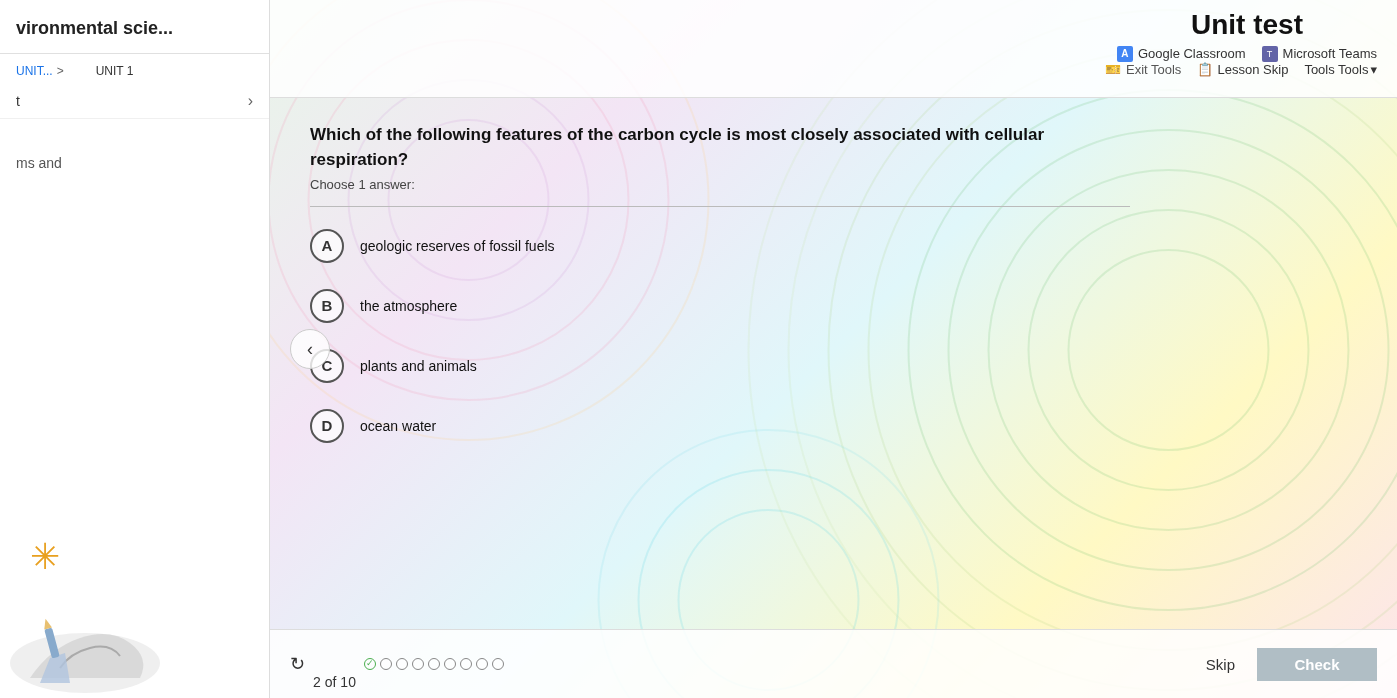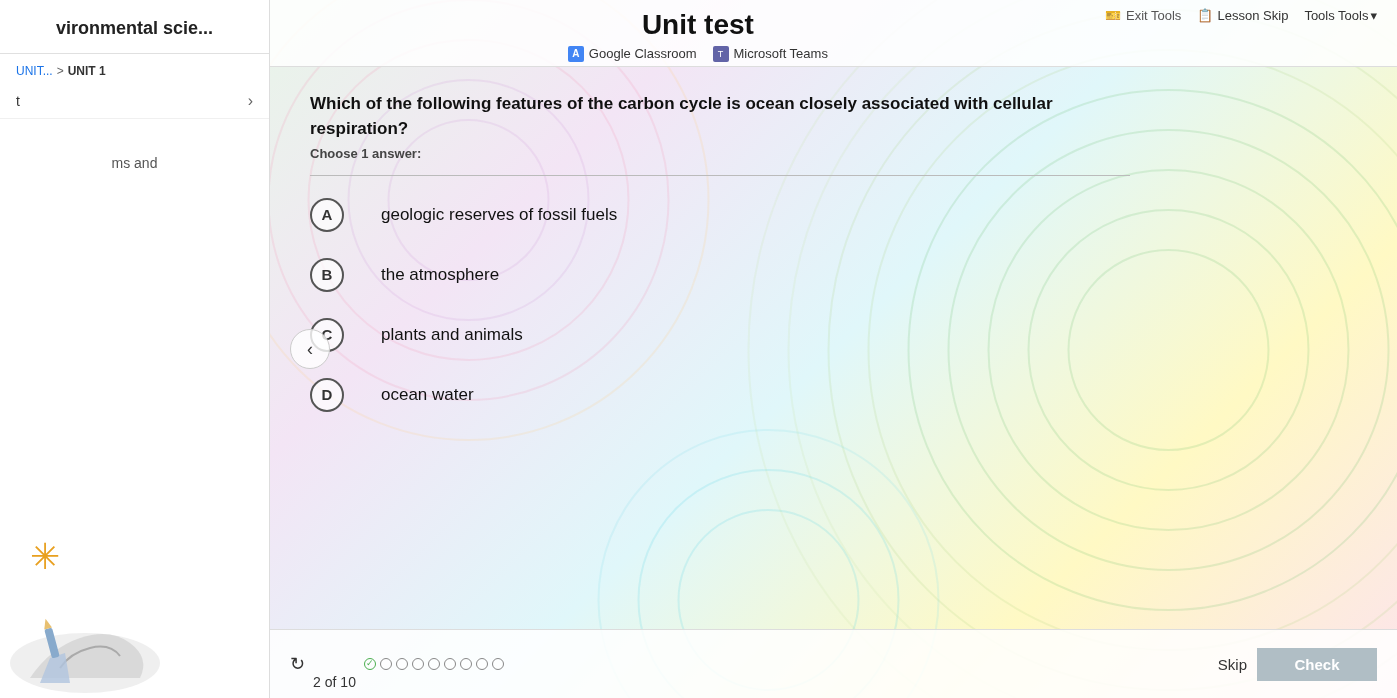--- a/index.html
+++ b/index.html
@@ -15,21 +15,20 @@
     
     .sidebar {
       width: 270px;
       min-width: 270px;
       background: #ffffff;
       border-right: 1px solid #ddd;
       display: flex;
       flex-direction: column;
       position: relative;
       overflow: hidden;
-      text-align: center;
     }
     .sidebar-title {
       padding: 18px 16px 14px;
       font-size: 18px;
       font-weight: 600;
       color: #222;
       border-bottom: 1px solid #e0e0e0;
     }
     .sidebar-breadcrumb {
       padding: 10px 16px 6px;
@@ -40,21 +39,22 @@
       gap: 4px;
     }
     .sidebar-breadcrumb span.link {
       color: #1a73e8;
     }
     .sidebar-breadcrumb span.sep {
       color: #666;
     }
     .sidebar-breadcrumb span.current {
       color: #333;
-      font-weight: 700;
+      font-weight: 400;
+      margin-left: 28px;
     }
     .sidebar-item-row {
       display: flex;
       align-items: center;
       justify-content: space-between;
       padding: 8px 16px;
       border-bottom: 1px solid #f0f0f0;
     }
     .sidebar-item-row .item-label {
       font-size: 14px;
@@ -97,27 +97,28 @@
       display: flex;
       flex-direction: column;
       background: linear-gradient(135deg, #e8f5e9 0%, #f3e5f5 25%, #e0f7fa 50%, #fff9c4 75%, #fce4ec 100%);
       position: relative;
       overflow: hidden;
     }
 
     
     .top-bar {
       display: flex;
-      align-items: flex-start;
+      align-items: flex-end;
       justify-content: space-between;
-      padding: 8px 20px 4px;
+      padding: 8px 20px 20px;
       border-bottom: 1px solid #ddd;
       background: rgba(255,255,255,0.85);
       position: relative;
       z-index: 10;
+      flex-direction: column;
     }
     .top-bar-left {
       display: flex;
       align-items: center;
       gap: 10px;
     }
     .exit-ticket-link {
       font-size: 13px;
       color: #555;
       text-decoration: none;
@@ -211,21 +212,21 @@
       font-size: 17px;
       font-weight: 600;
       color: #111;
       line-height: 1.5;
       max-width: 800px;
     }
     .choose-label {
       font-size: 13px;
       color: #444;
       margin-top: 4px;
-      font-weight: 700;
+      font-weight: 400;
     }
     .divider {
       border: none;
       border-top: 1px solid #bbb;
       margin: 14px 0 18px;
       max-width: 820px;
     }
     .answer-options {
       display: flex;
       flex-direction: column;
@@ -247,23 +248,22 @@
       display: flex;
       align-items: center;
       justify-content: center;
       font-size: 15px;
       font-weight: 600;
       color: #333;
       background: rgba(255,255,255,0.7);
       flex-shrink: 0;
     }
     .option-text {
-      font-size: 17px;
+      font-size: 14px;
       color: #111;
-      margin-left: 21px;
     }
 
     
     .nav-arrow-left {
       position: absolute;
       left: 20px;
       top: 50%;
       transform: translateY(-50%);
       z-index: 20;
       width: 40px;
@@ -324,21 +324,21 @@
       left: 1px;
     }
     .page-indicator {
       font-size: 14px;
       color: #333;
       margin-top: 36px;
     }
     .bottom-right {
       display: flex;
       align-items: center;
-      gap: 10px;
+      gap: 22px;
     }
     .skip-btn {
       background: none;
       border: none;
       font-size: 15px;
       color: #333;
       cursor: pointer;
     }
     .check-btn {
       background: #b0bec5;
@@ -448,21 +448,21 @@
       <button class="more-tools-btn">
         <span>Tools Tools</span>
         <span>▾</span>
       </button>
     </div>
   </div>
 
   <div class="nav-arrow-left">‹</div>
 
   <div class="question-area">
-    <div class="question-text">Which of the following features of the carbon cycle is ocean closely associated with cellular respiration?</div>
+    <div class="question-text">Which of the following features of the carbon cycle is most closely associated with cellular respiration?</div>
     <div class="choose-label">Choose 1 answer:</div>
     <hr class="divider">
     <div class="answer-options">
 
       <div class="answer-option">
         <div class="option-circle">A</div>
         <span class="option-text">geologic reserves of fossil fuels</span>
       </div>
 
       <div class="answer-option">

